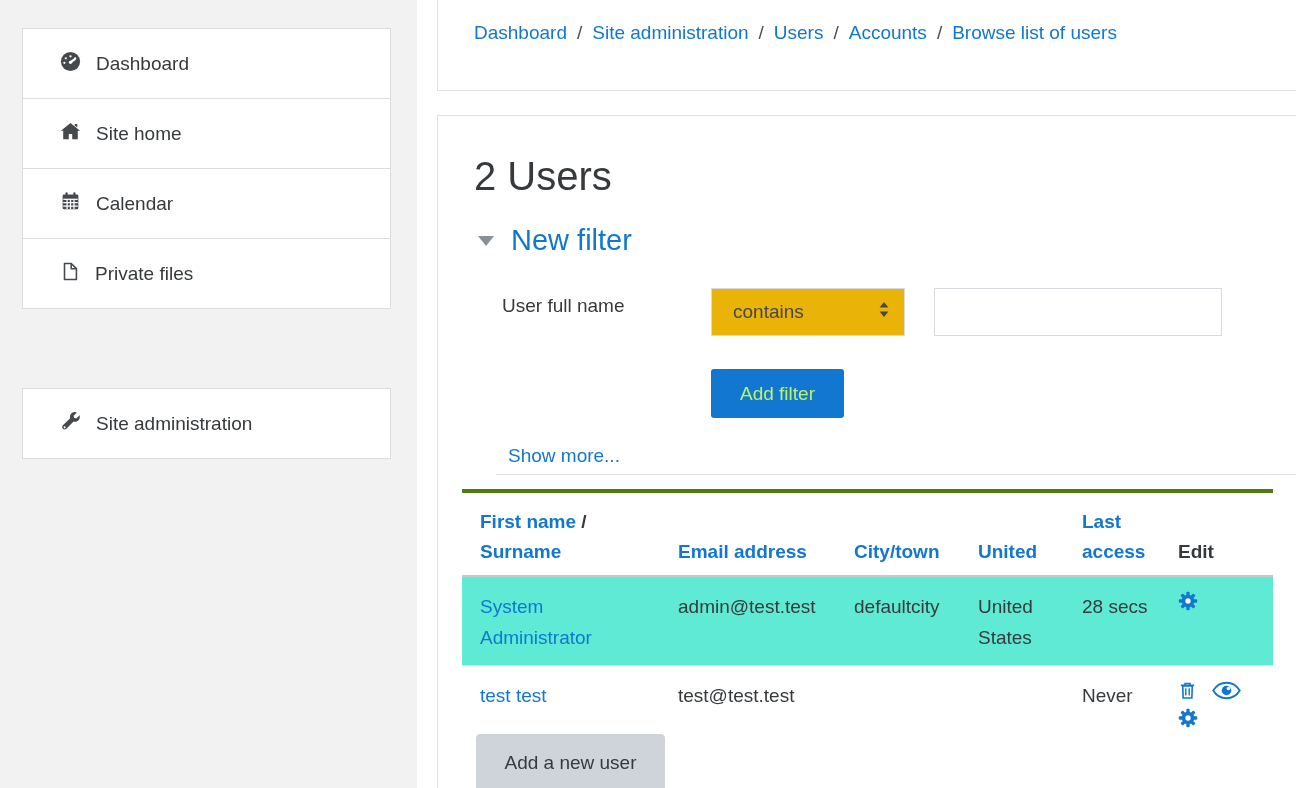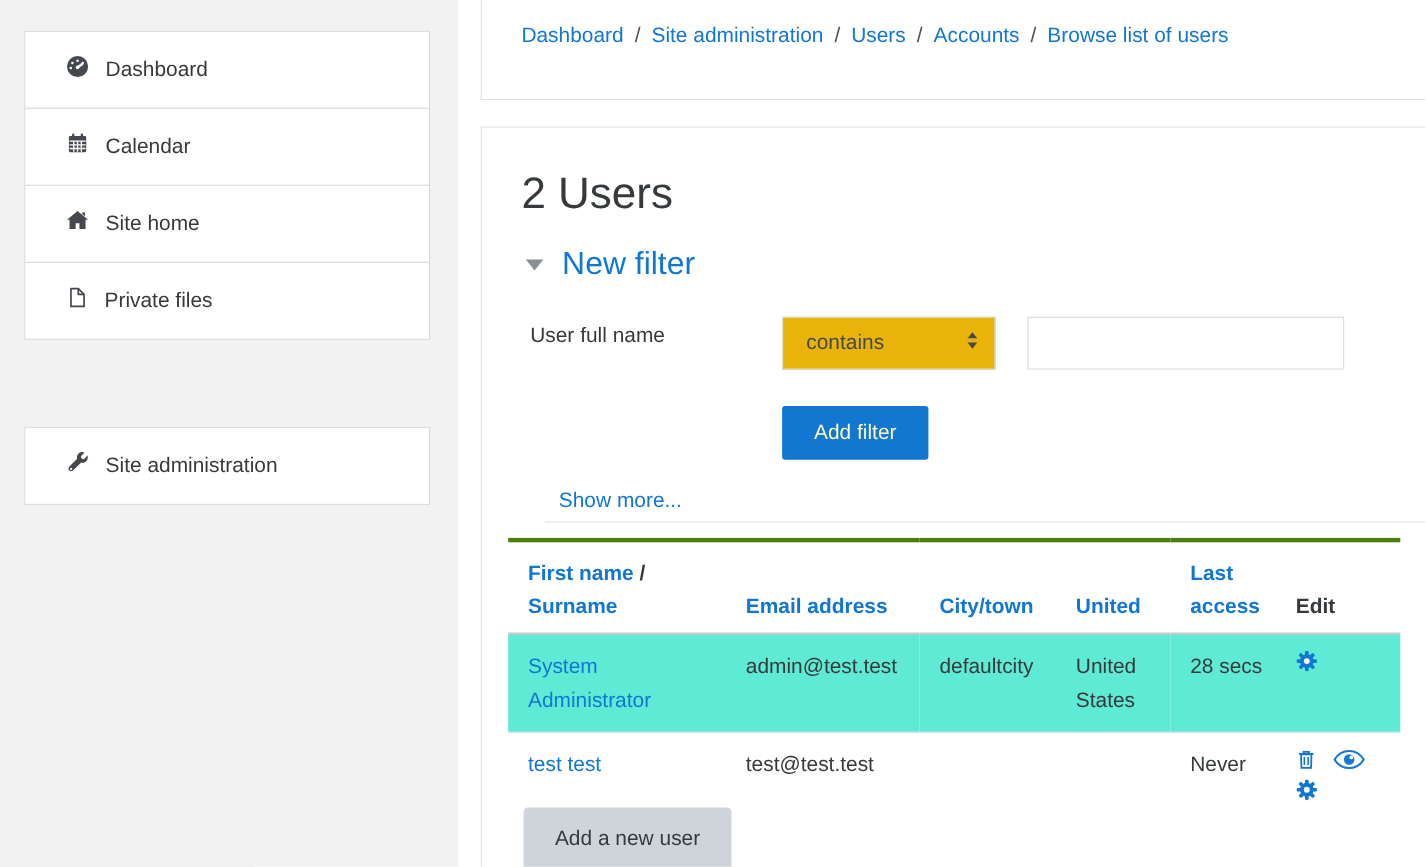--- a/index.html
+++ b/index.html
@@ -26,35 +26,35 @@
   .card { position:absolute; background:#fff; border:1px solid #dee2e6; }
   .breadcrumb-card { left:20px; top:-10px; right:-24px; height:101px; }
   .breadcrumb { padding:31px 0 0 36px; white-space:nowrap; }
   .breadcrumb a { color:#1177d1; text-decoration:none; cursor:pointer; }
   .breadcrumb .sep { color:#495057; margin:0 10px; }
   .content-card { left:20px; top:115px; right:-24px; bottom:-24px; }
   .page-title { position:absolute; left:36px; top:36px; font-size:40px; font-weight:300; color:#373a3c; line-height:1.2; }
   .new-filter { position:absolute; left:40px; top:108px; display:flex; align-items:center; gap:17px; cursor:pointer;text-align:center; }
   .caret-down { width:0; height:0; border-left:8px solid transparent; border-right:8px solid transparent; border-top:10px solid #8a9196; }
   .new-filter-link { color:#1177d1; font-size:29px; font-weight:300; text-decoration:none; }
-  .field-label { position:absolute; left:44px; top:176px; line-height:28px; }
+  .field-label { position:absolute; left:64px; top:176px; line-height:28px; }
   .op-select {
     position:absolute; left:273px; top:172px; width:194px; height:48px;
     border:1px solid #d8dce0; background:#eab308; display:flex; align-items:center;
     padding:0 14px 0 21px; cursor:pointer; color:#45484d;
   }
   .op-select .op-value { flex:1; }
   .filter-input {
     position:absolute; left:496px; top:172px; width:288px; height:48px;
     border:1px solid #d8dce0; background:#fff; padding:0 12px; font-size:19px;
     font-family:"Liberation Sans","DejaVu Sans",sans-serif; color:#373a3c; outline:none;
   }
   .add-filter-btn {
     position:absolute; left:273px; top:253px; width:133px; height:49px;
-    background:#1177d1; color:#fef9c3; border:none; border-radius:3px;
+    background:#1177d1; color:#bef264; border:none; border-radius:3px;
     font-size:19px; font-family:inherit; cursor:pointer;
   }
   .show-more { position:absolute; left:70px; top:329px; color:#1177d1; text-decoration:none; cursor:pointer;text-align:center; }
   .fieldset-line { position:absolute; left:58px; top:358px; right:-24px; border-bottom:1px solid #dee2e6; }
   
   .table-wrap { position:absolute; left:24px; top:373px; }
   table.users { border-collapse:collapse; table-layout:fixed; width:811px; border-top:4px solid #4d7c0f; font-size:19px; }
   table.users thead th {
     text-align:left; vertical-align:bottom; font-weight:bold; color:#373a3c;
     padding:14px 8px 8px 18px; line-height:30px; border-bottom:2px solid #c5cace;
@@ -91,41 +91,41 @@
               <circle cx="5.6" cy="13.4" r="1.2"></circle>
             </g>
             <rect x="11.2" y="11.6" width="7.2" height="2.4" rx="1.2" transform="rotate(-35 12 12.8)" fill="#fff"></rect>
             <circle cx="12" cy="12.8" r="1.7" fill="#fff"></circle>
           </svg>
       </span>
       <span class="nav-label">Dashboard</span>
     </div>
     <div class="nav-item">
       <span>
+        <svg width="23" height="23" viewBox="0 0 24 24" fill="#45484d">
+            <path d="M12 3 22 11.2 H19.6 V20 H13.8 V14.6 H10.2 V20 H4.4 V11.2 H2 Z"></path>
+            <path d="M16.4 4.3h2.7v3.6l-2.7-2.2z"></path>
+          </svg>
+      </span>
+      <span class="nav-label">Site home</span>
+    </div>
+    <div class="nav-item">
+      <span>
         <svg width="23" height="23" viewBox="0 0 24 24">
             <rect x="3.8" y="4.8" width="16.4" height="15.4" rx="1.4" fill="#45484d"></rect>
             <rect x="6.8" y="2.4" width="2.2" height="4.6" rx="1" fill="#45484d"></rect>
             <rect x="15" y="2.4" width="2.2" height="4.6" rx="1" fill="#45484d"></rect>
             <g stroke="#fff" stroke-width="1.3" fill="none">
               <path d="M4.4 9.7h15.2"></path>
               <path d="M8.4 9.7v10M12 9.7v10M15.6 9.7v10"></path>
               <path d="M4.4 13.2h15.2M4.4 16.7h15.2"></path>
             </g>
           </svg>
       </span>
       <span class="nav-label">Calendar</span>
-    </div>
-    <div class="nav-item">
-      <span>
-        <svg width="23" height="23" viewBox="0 0 24 24" fill="#45484d">
-            <path d="M12 3 22 11.2 H19.6 V20 H13.8 V14.6 H10.2 V20 H4.4 V11.2 H2 Z"></path>
-            <path d="M16.4 4.3h2.7v3.6l-2.7-2.2z"></path>
-          </svg>
-      </span>
-      <span class="nav-label">Site home</span>
     </div>
     <div class="nav-item">
       <span>
         <svg width="22" height="23" viewBox="0 0 24 24" fill="none" stroke="#45484d" stroke-width="1.7" stroke-linejoin="round">
             <path d="M6 3.2h7.3L19 8.9V20.8H6z"></path>
             <path d="M13.3 3.2v5.7H19"></path>
           </svg>
       </span>
       <span class="nav-label">Private files</span>
     </div>

